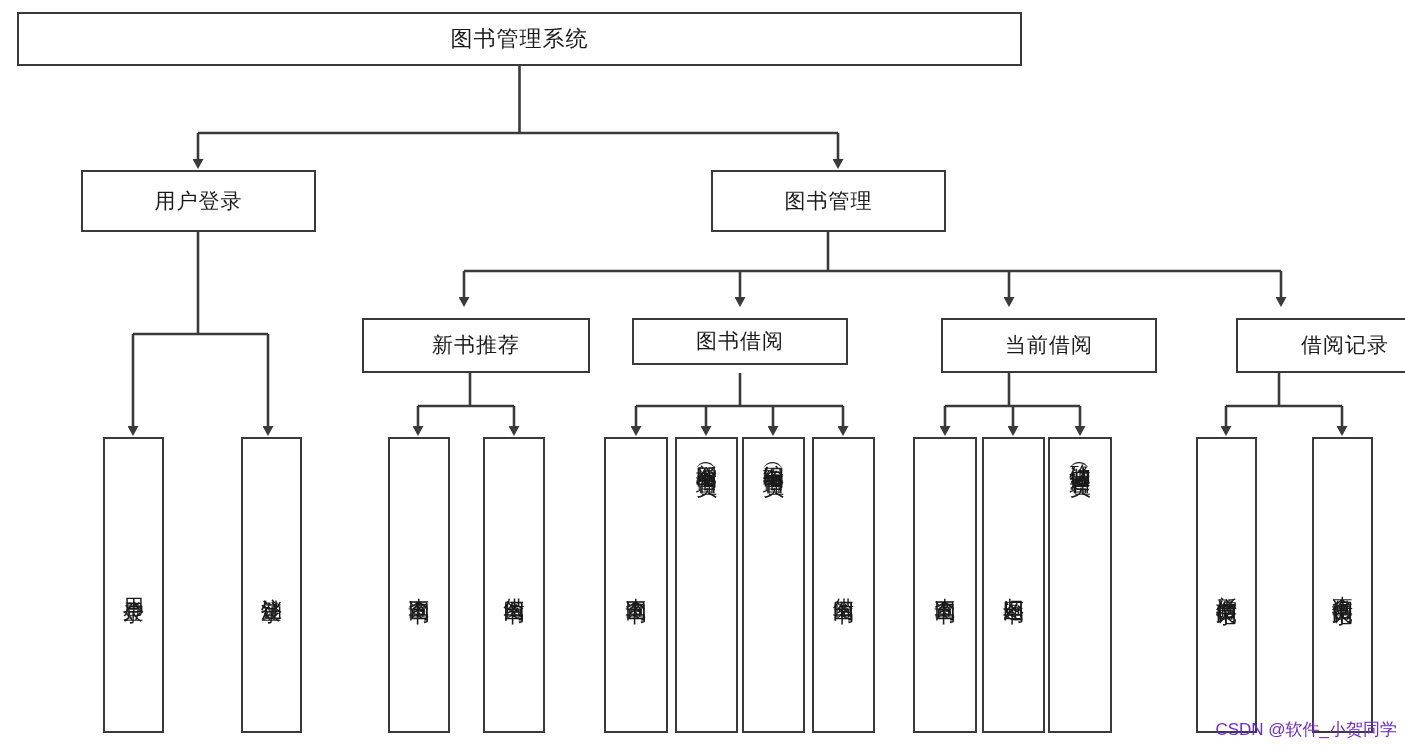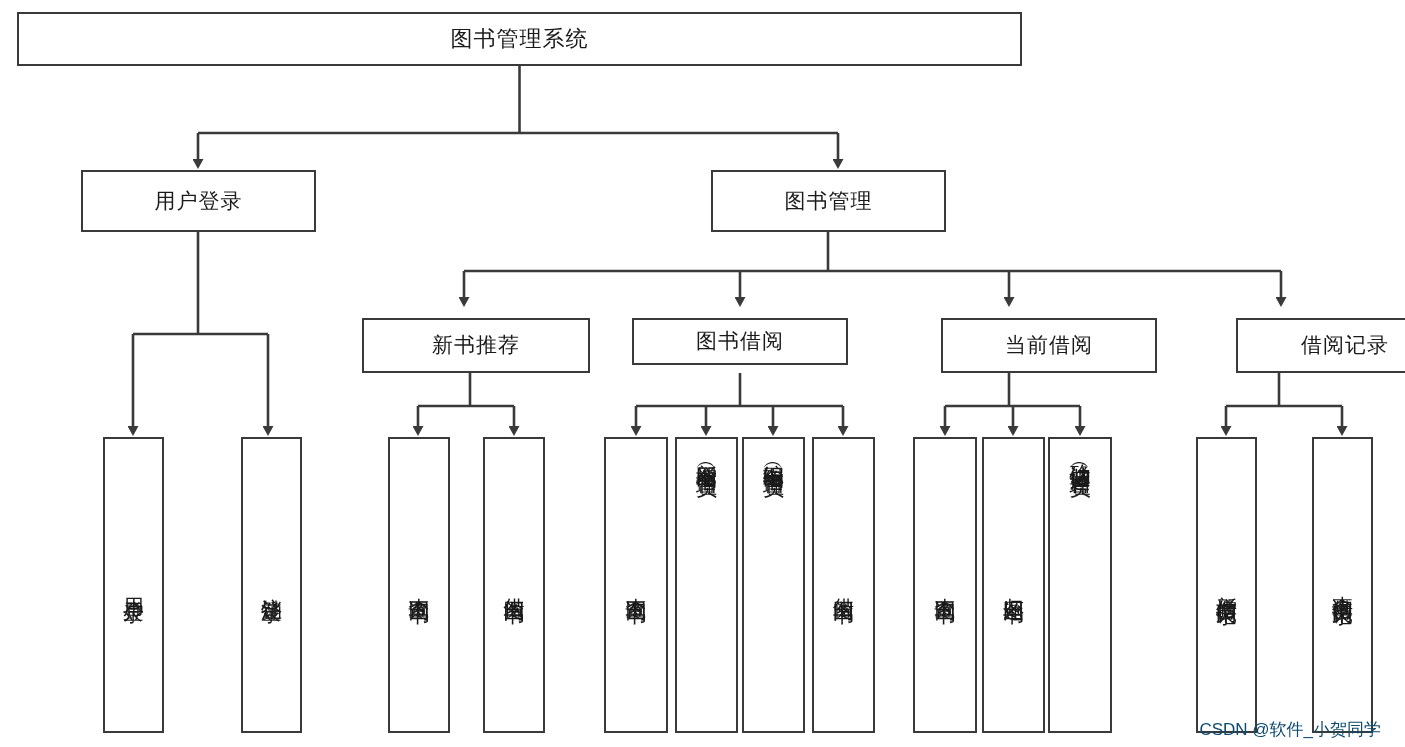--- a/index.html
+++ b/index.html
@@ -53,24 +53,24 @@
   }
   .leaf.center .label{
     margin-top:auto;
     margin-bottom:auto;
   }
   .leaf.top .label{
     margin-top:8px;
   }
   #watermark{
     position:absolute;
-    right:24px;
+    right:8px;
     bottom:6px;
     font-size:17px;
-    color:#0c4a6e;
+    color:#6d28d9;
     z-index:5;
     white-space:nowrap;
     pointer-events:none;
   }
 </style>
 </head>
 <body>
 
 <div id="canvas">
 

